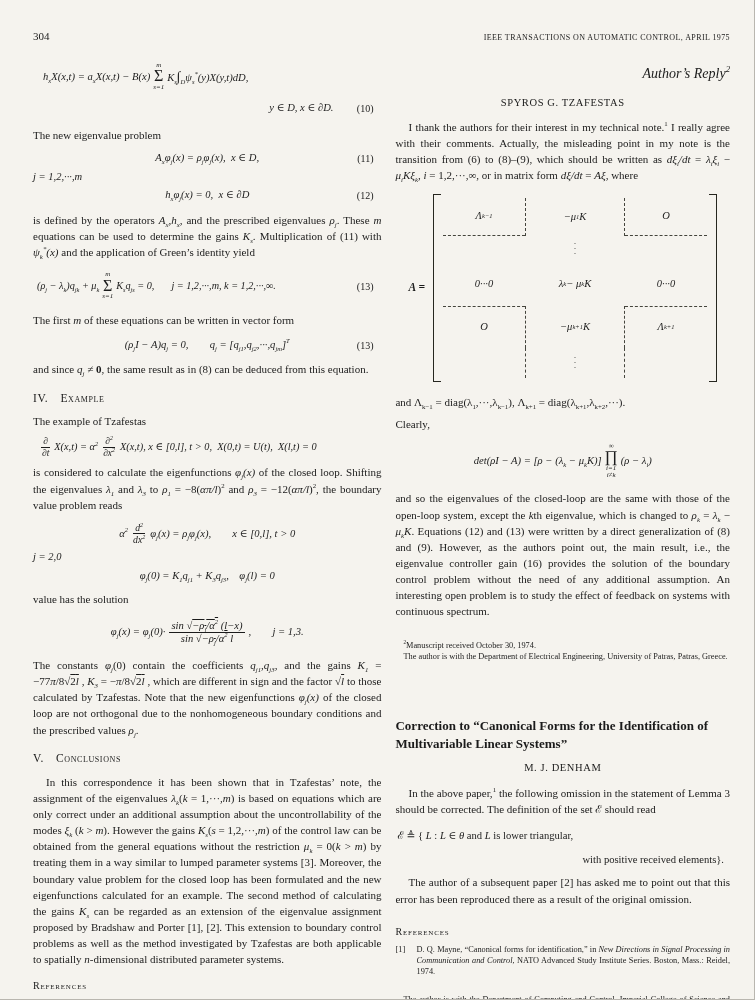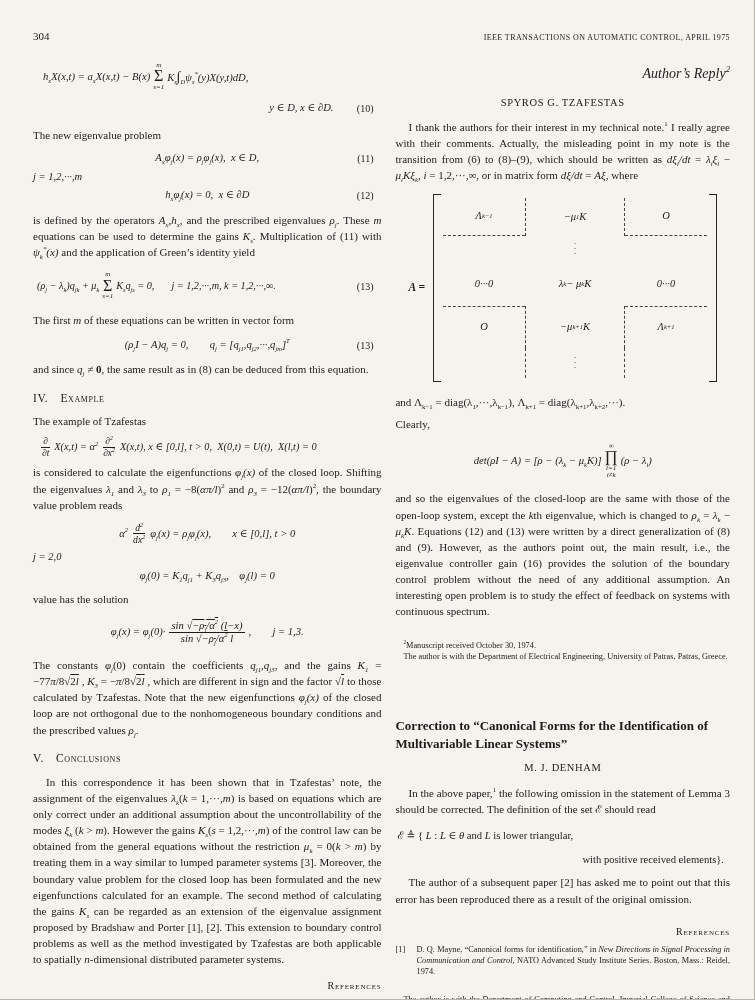--- a/index.html
+++ b/index.html
@@ -30,21 +30,21 @@
   .bigop{display:inline-flex;flex-direction:column;align-items:center;margin:0 3px;font-style:normal;}
   .bigop .lim{font-size:7px;line-height:1.05;font-style:italic;text-align:center;}
   .bigop .sym{font-size:16px;line-height:0.9;}
   .frac{display:inline-flex;flex-direction:column;align-items:center;margin:0 3px;font-size:0.92em;line-height:1.15;}
   .frac .fnum{border-bottom:1px solid currentColor;padding:0 2px;text-align:center;}
   .frac .fden{padding:0 2px;text-align:center;}
   .bigfrac{font-size:1em;margin:0 4px;}
   .ov{text-decoration:overline;}
   .intg{font-size:1.3em;}
   .sec{font-variant:small-caps;letter-spacing:0.6px;font-size:11.5px;margin:12px 0 7px;}
-  .reftitle{text-align:right;font-variant:small-caps;letter-spacing:0.8px;font-size:10px;margin:12px 0 6px;}
+  .reftitle{text-align:left;font-variant:small-caps;letter-spacing:0.8px;font-size:10px;margin:12px 0 6px;}
   .ref{display:flex;font-size:8.3px;line-height:1.32;text-align:justify;margin-bottom:1px;}
   .ref .lbl{width:21px;flex-shrink:0;}
   .fn{font-size:8.3px;line-height:1.35;text-align:justify;}
   .fn .fl{text-indent:8px;}
   .replytitle{font-style:italic;font-size:14px;margin:8px 0 10px;text-align:right;}
   .authorline{text-align:center;font-size:10.5px;letter-spacing:0.6px;margin:8px 0 9px;}
   .corrtitle{font-weight:bold;font-size:13px;line-height:1.35;text-align:left;margin:0 0 4px;}
   .rightal{justify-content:flex-end;padding-right:6px;font-style:normal;}
   .setline{justify-content:flex-start;padding-left:2px;font-style:normal;align-items:flex-end;}
   

